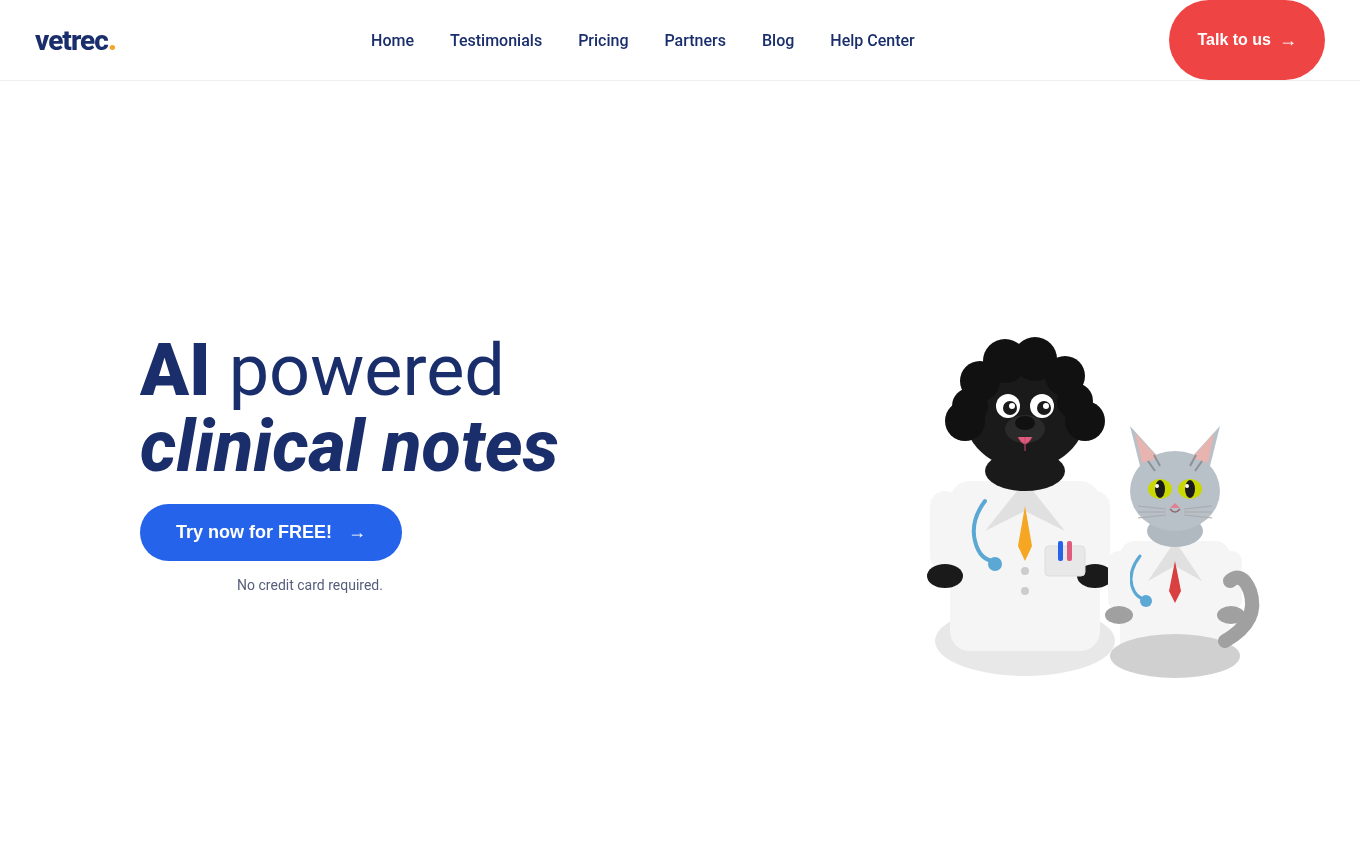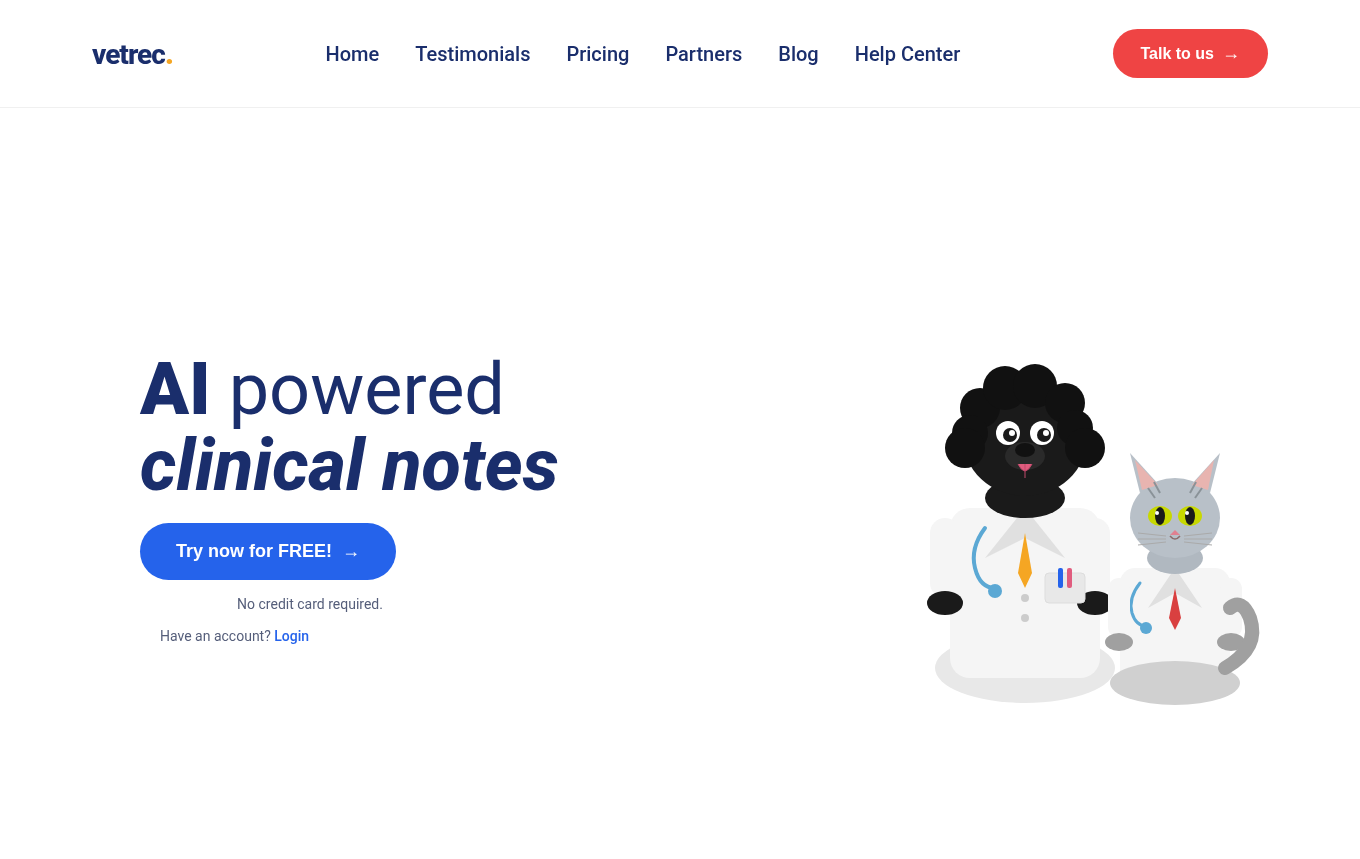--- a/index.html
+++ b/index.html
@@ -11,24 +11,23 @@
     body {
       font-family: -apple-system, BlinkMacSystemFont, 'Segoe UI', Roboto, sans-serif;
       background: #ffffff;
       min-height: 859px;
       overflow-x: hidden;
     }
 
     
     .navbar {
       display: flex;
-      align-items: center;
       justify-content: space-between;
-      padding: 0 92px;
-      height: 108px;
+      padding: 0 35px;
+      height: 81px;
       border-bottom: 1px solid #f0f0f0;
     }
 
     .logo-container {
       display: flex;
       align-items: center;
     }
 
     .logo-text {
       font-size: 28px;
@@ -53,21 +52,21 @@
     .nav-links {
       display: flex;
       align-items: center;
       gap: 36px;
       list-style: none;
     }
 
     .nav-links a {
       text-decoration: none;
       color: #1a2e6c;
-      font-size: 20px;
+      font-size: 16px;
       font-weight: 500;
     }
 
     .cta-button {
       background: #ef4444;
       color: #ffffff;
       border: none;
       border-radius: 50px;
       padding: 14px 28px;
       font-size: 16px;
@@ -139,21 +138,21 @@
       background: #2563eb;
       color: #ffffff;
       border: none;
       border-radius: 50px;
       padding: 18px 36px;
       font-size: 18px;
       font-weight: 700;
       cursor: pointer;
       display: inline-flex;
       align-items: center;
-      gap: 10px;
+      gap: 16px;
       margin-bottom: 16px;
     }
 
     .no-credit {
       font-size: 14px;
       color: #555e7a;
       margin-bottom: 16px;
       text-align: center;
       max-width: 300px;
       margin-left: 20px;
@@ -218,24 +217,20 @@
       <span class="clinical-notes">clinical notes</span>
     </h1>
 
 
     <div>
       <button class="try-button">
         <span>Try now for FREE!</span>
         <span class="arrow-icon">→</span>
       </button>
       <p class="no-credit">No credit card required.</p>
-      <p class="have-account">
-        <span>Have an account?</span>
-        <a href="#">Login</a>
-      </p>
     </div>
   </div>
 
   <div class="hero-image">
     <svg width="400" height="430" viewBox="0 0 400 430" xmlns="http://www.w3.org/2000/svg">
 
       <ellipse cx="155" cy="390" rx="90" ry="35" fill="#e8e8e8"></ellipse>
 
       <rect x="80" y="230" width="150" height="170" rx="20" fill="#f5f5f5"></rect>
 

